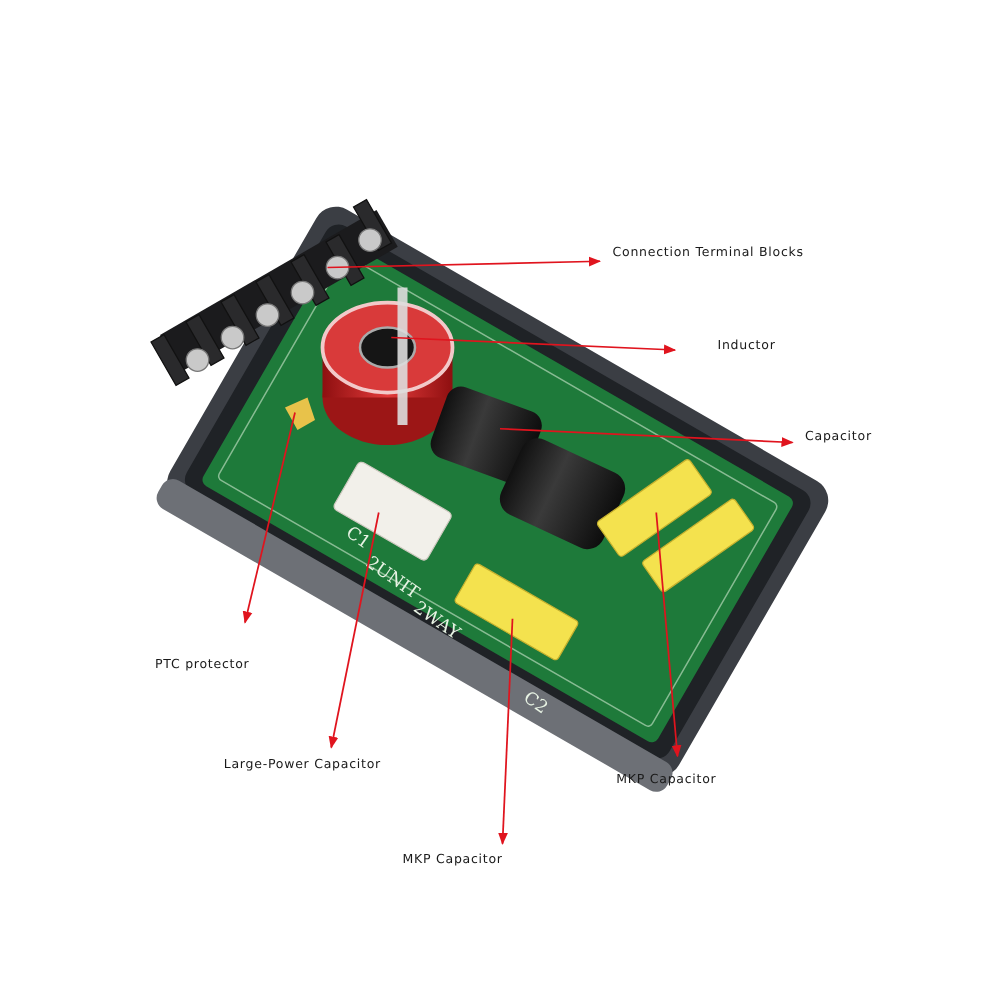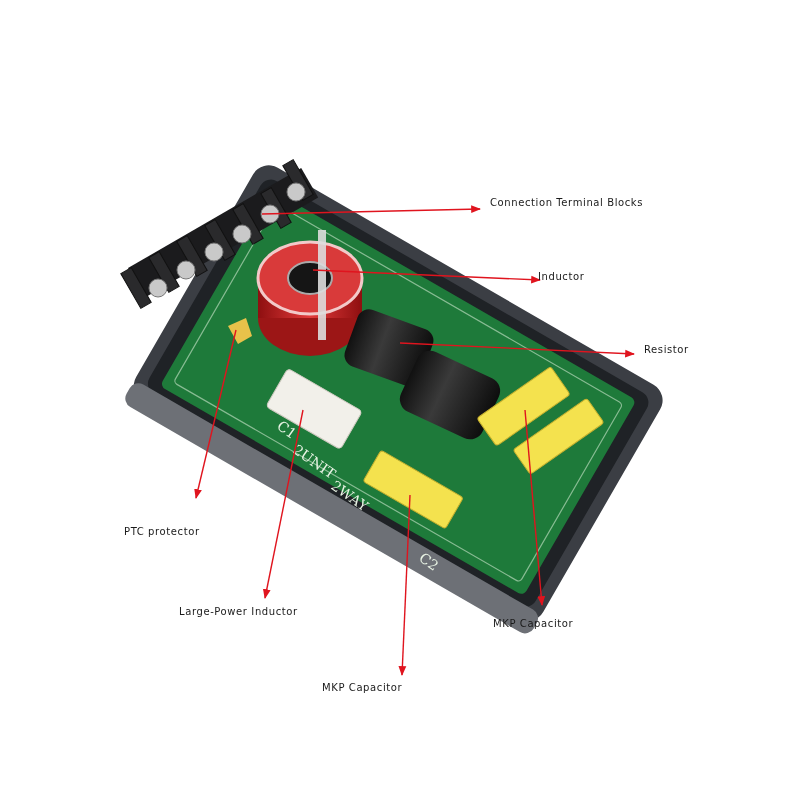--- a/index.html
+++ b/index.html
@@ -108,19 +108,19 @@
       <line x1="313" y1="270" x2="540" y2="280" marker-end="url(#arr)"></line>
       <line x1="400" y1="343" x2="634" y2="354" marker-end="url(#arr)"></line>
       <line x1="236" y1="330" x2="196" y2="498" marker-end="url(#arr)"></line>
       <line x1="303" y1="410" x2="265" y2="598" marker-end="url(#arr)"></line>
       <line x1="525" y1="410" x2="542" y2="605" marker-end="url(#arr)"></line>
       <line x1="410" y1="495" x2="402" y2="675" marker-end="url(#arr)"></line>
     </g>
   </svg>
 
   <div class="label" style="left:490px;top:197px">Connection Terminal Blocks</div>
-  <div class="label" style="left:538px;top:271px">Inductor</div>
-  <div class="label" style="left:644px;top:344px">Resistor</div>
+  <div class="label" style="left:574px;top:271px">Inductor</div>
+  <div class="label" style="left:644px;top:344px">Capacitor</div>
   <div class="label" style="left:124px;top:526px">PTC protector</div>
-  <div class="label" style="left:179px;top:606px">Large-Power Inductor</div>
+  <div class="label" style="left:179px;top:606px">Large-Power Capacitor</div>
   <div class="label" style="left:493px;top:618px">MKP Capacitor</div>
   <div class="label" style="left:322px;top:682px">MKP Capacitor</div>
 </div>
 
 </body></html>

